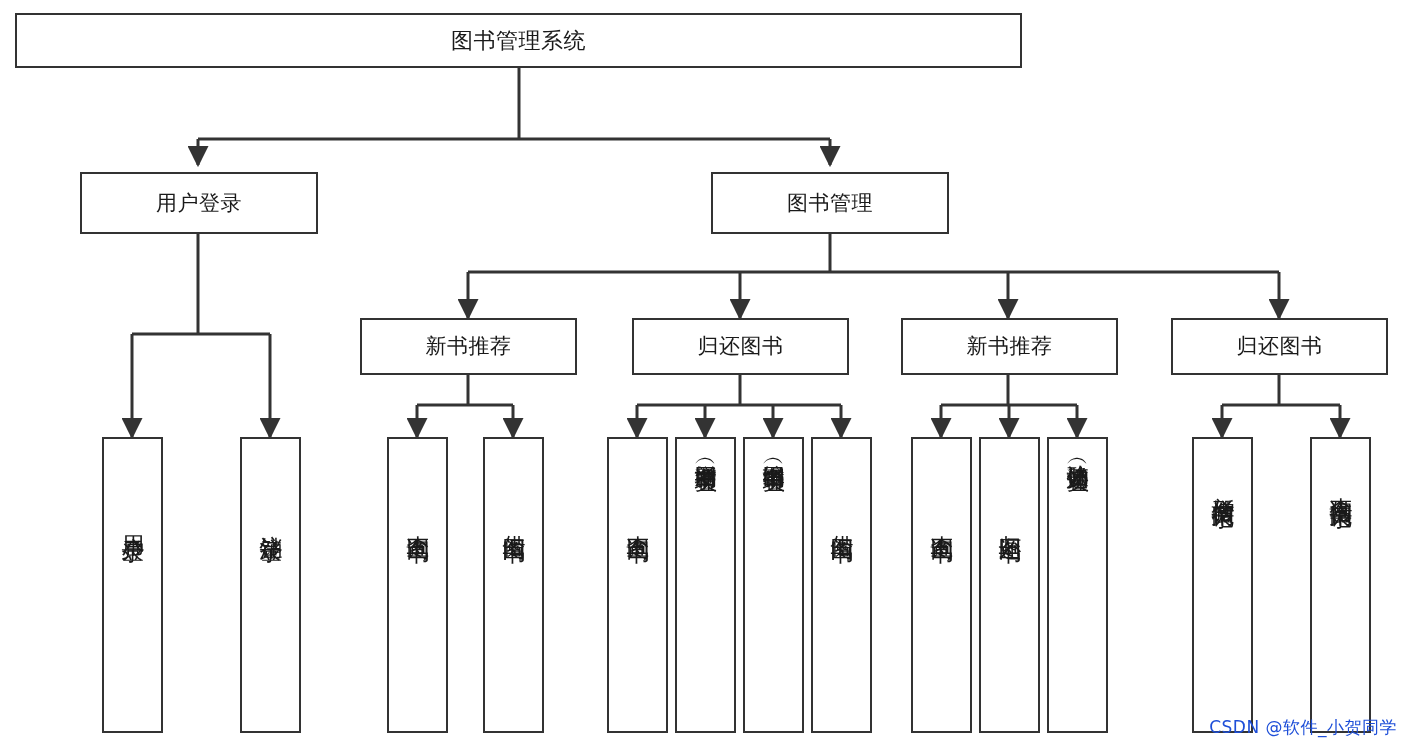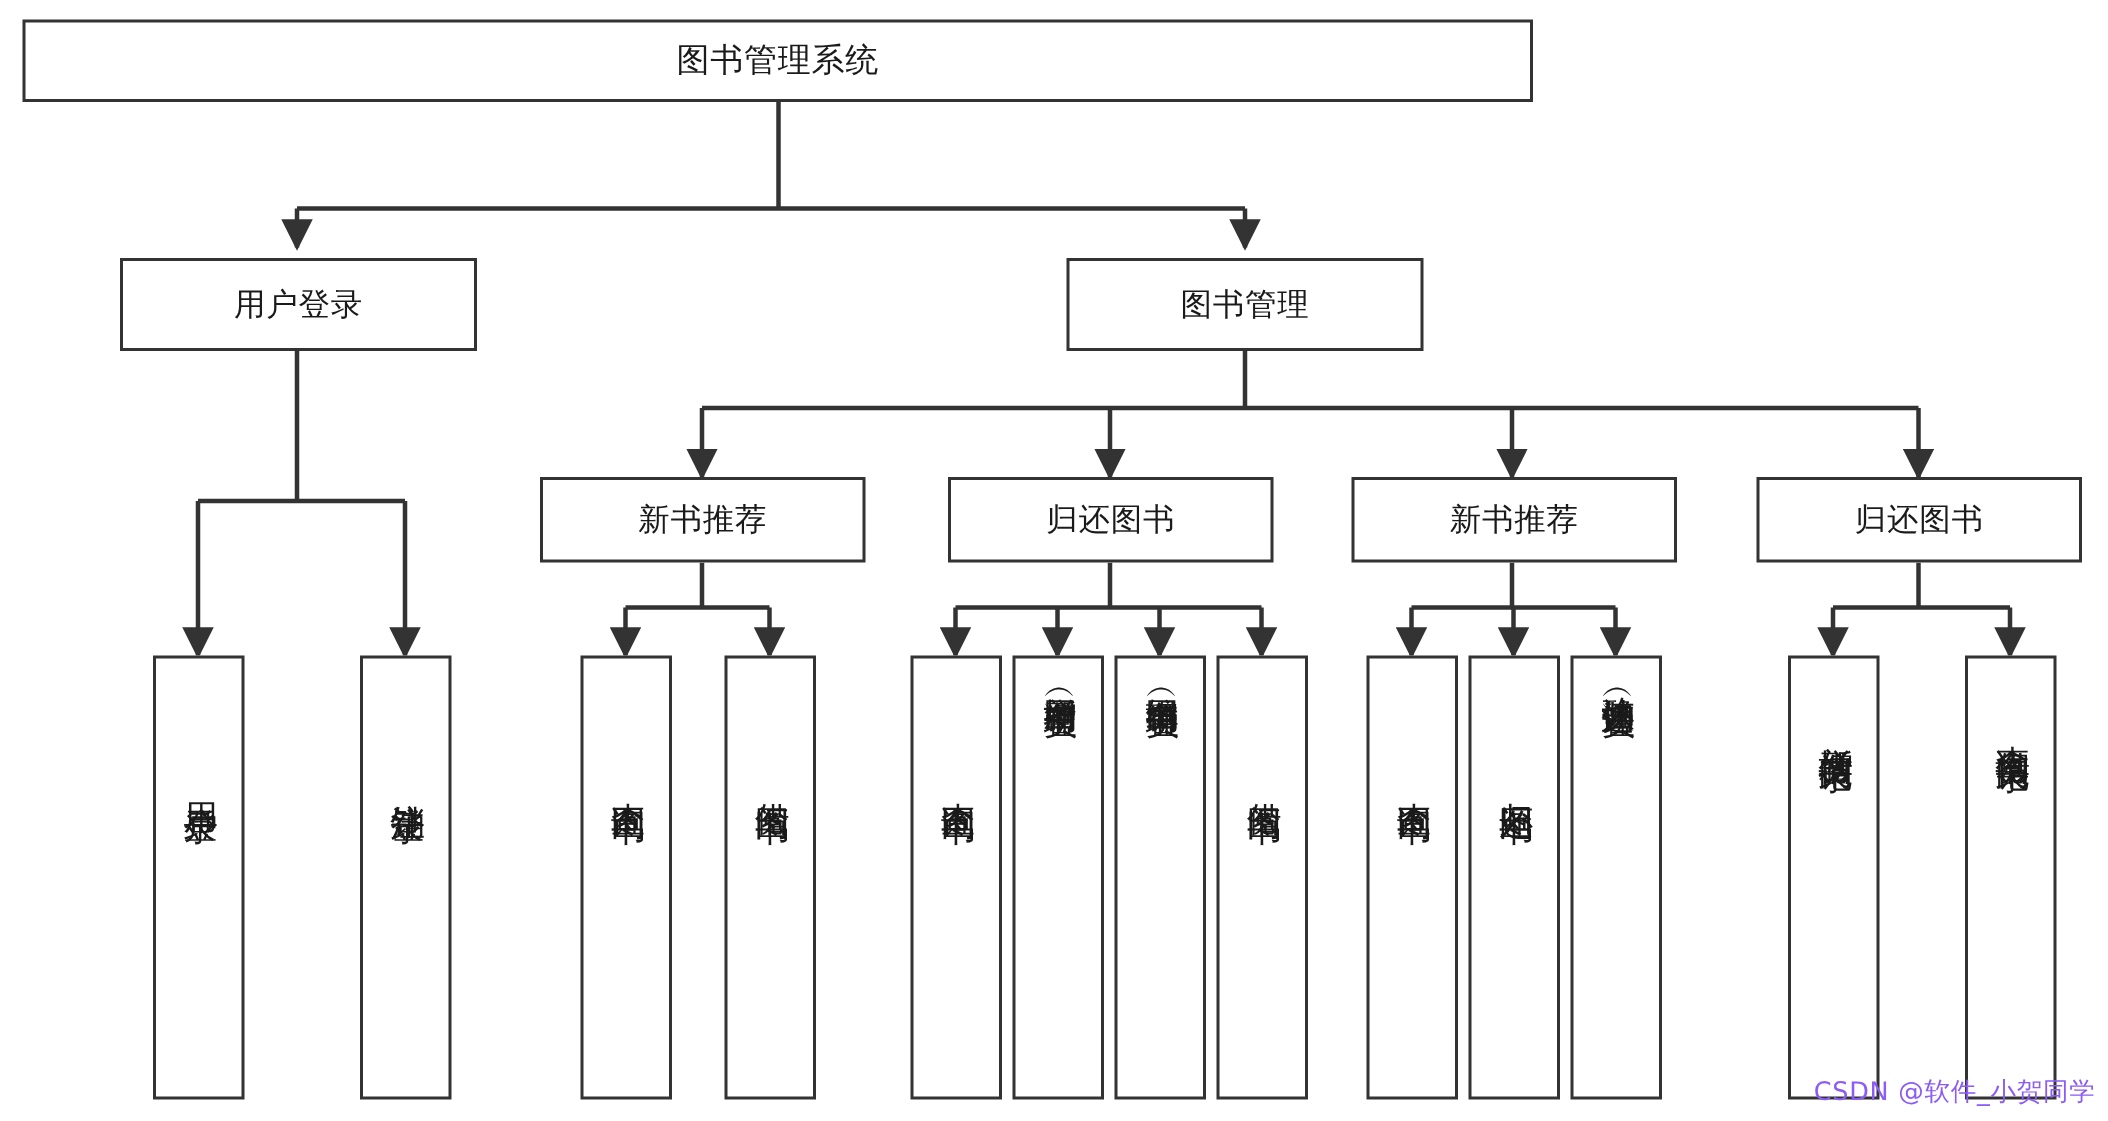--- a/index.html
+++ b/index.html
@@ -66,21 +66,21 @@
   }
   .node.vertical.tall .label {
     font-size: 22px;
     letter-spacing: 1px;
   }
   #watermark {
     position: absolute;
     right: 8px;
     bottom: 8px;
     font-size: 17px;
-    color: #8b5cf6;
+    color: #1d4ed8;
     letter-spacing: 0.5px;
     z-index: 5;
     user-select: none;
     white-space: nowrap;
   }
 </style>
 </head>
 <body>
 
 <div id="diagram-root">

